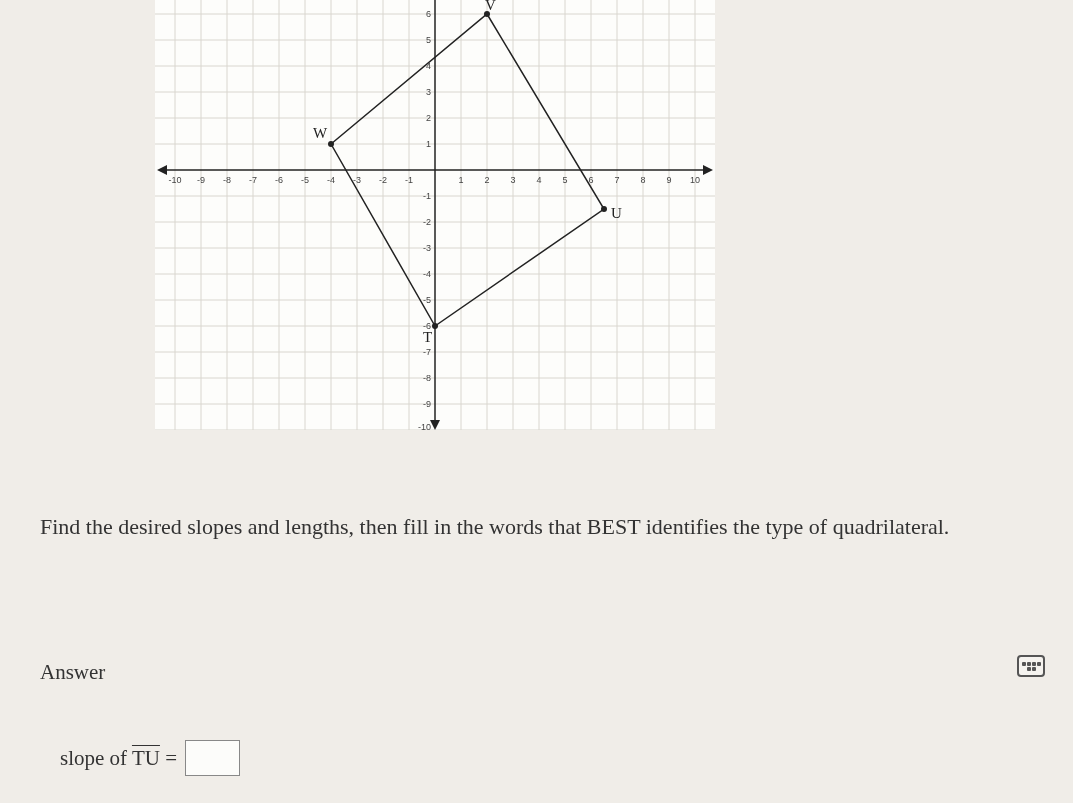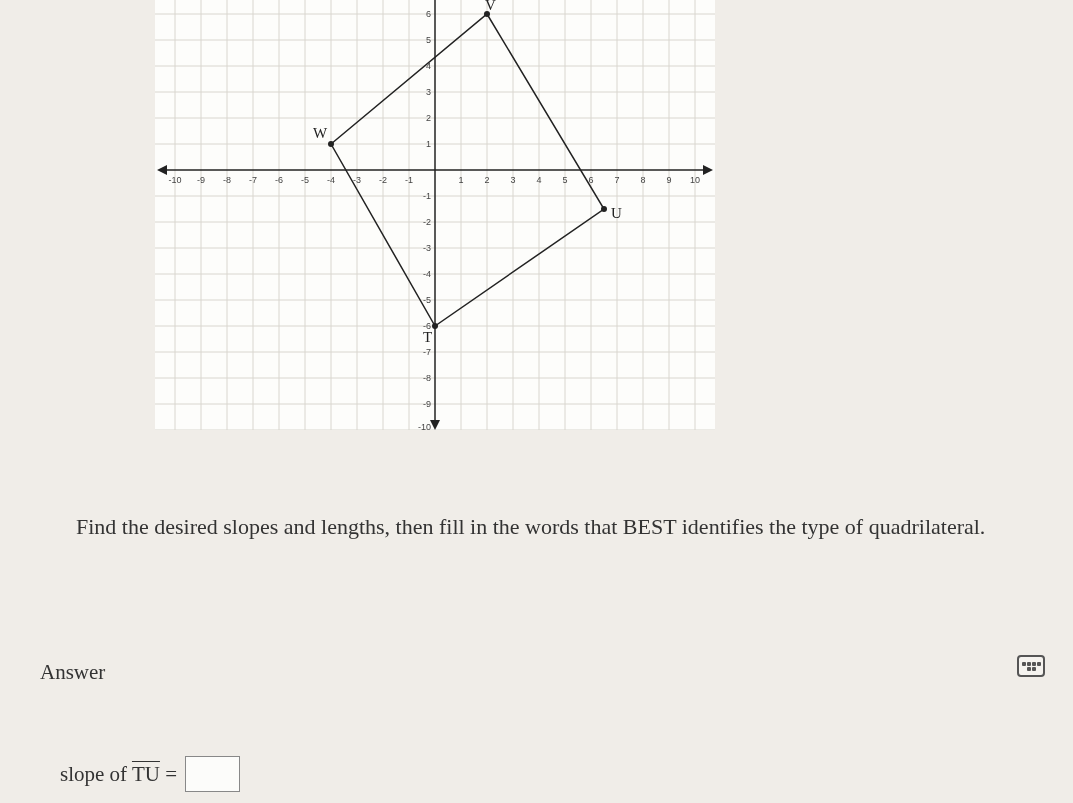--- a/index.html
+++ b/index.html
@@ -43,21 +43,20 @@
     font-weight: 500;
   }
   .question {
     position: absolute;
     top: 510px;
     left: 40px;
     right: 40px;
     font-size: 22px;
     line-height: 1.5;
     color: #333;
-    margin-left: 36px;
   }
   .answer-header {
     position: absolute;
     top: 660px;
     left: 40px;
     font-size: 21px;
     color: #333;
   }
   .answer-row {
     position: absolute;
@@ -66,21 +65,20 @@
     right: 40px;
     display: flex;
     align-items: center;
     font-size: 21px;
     color: #333;
   }
   .answer-item {
     display: flex;
     align-items: center;
     gap: 8px;
-    margin-top: 16px;
   }
   .answer-item.second { margin-left: 300px; }
   .overline {
     text-decoration: overline;
     text-decoration-thickness: 1px;
   }
   .ans-box {
     display: inline-block;
     width: 55px;
     height: 36px;

